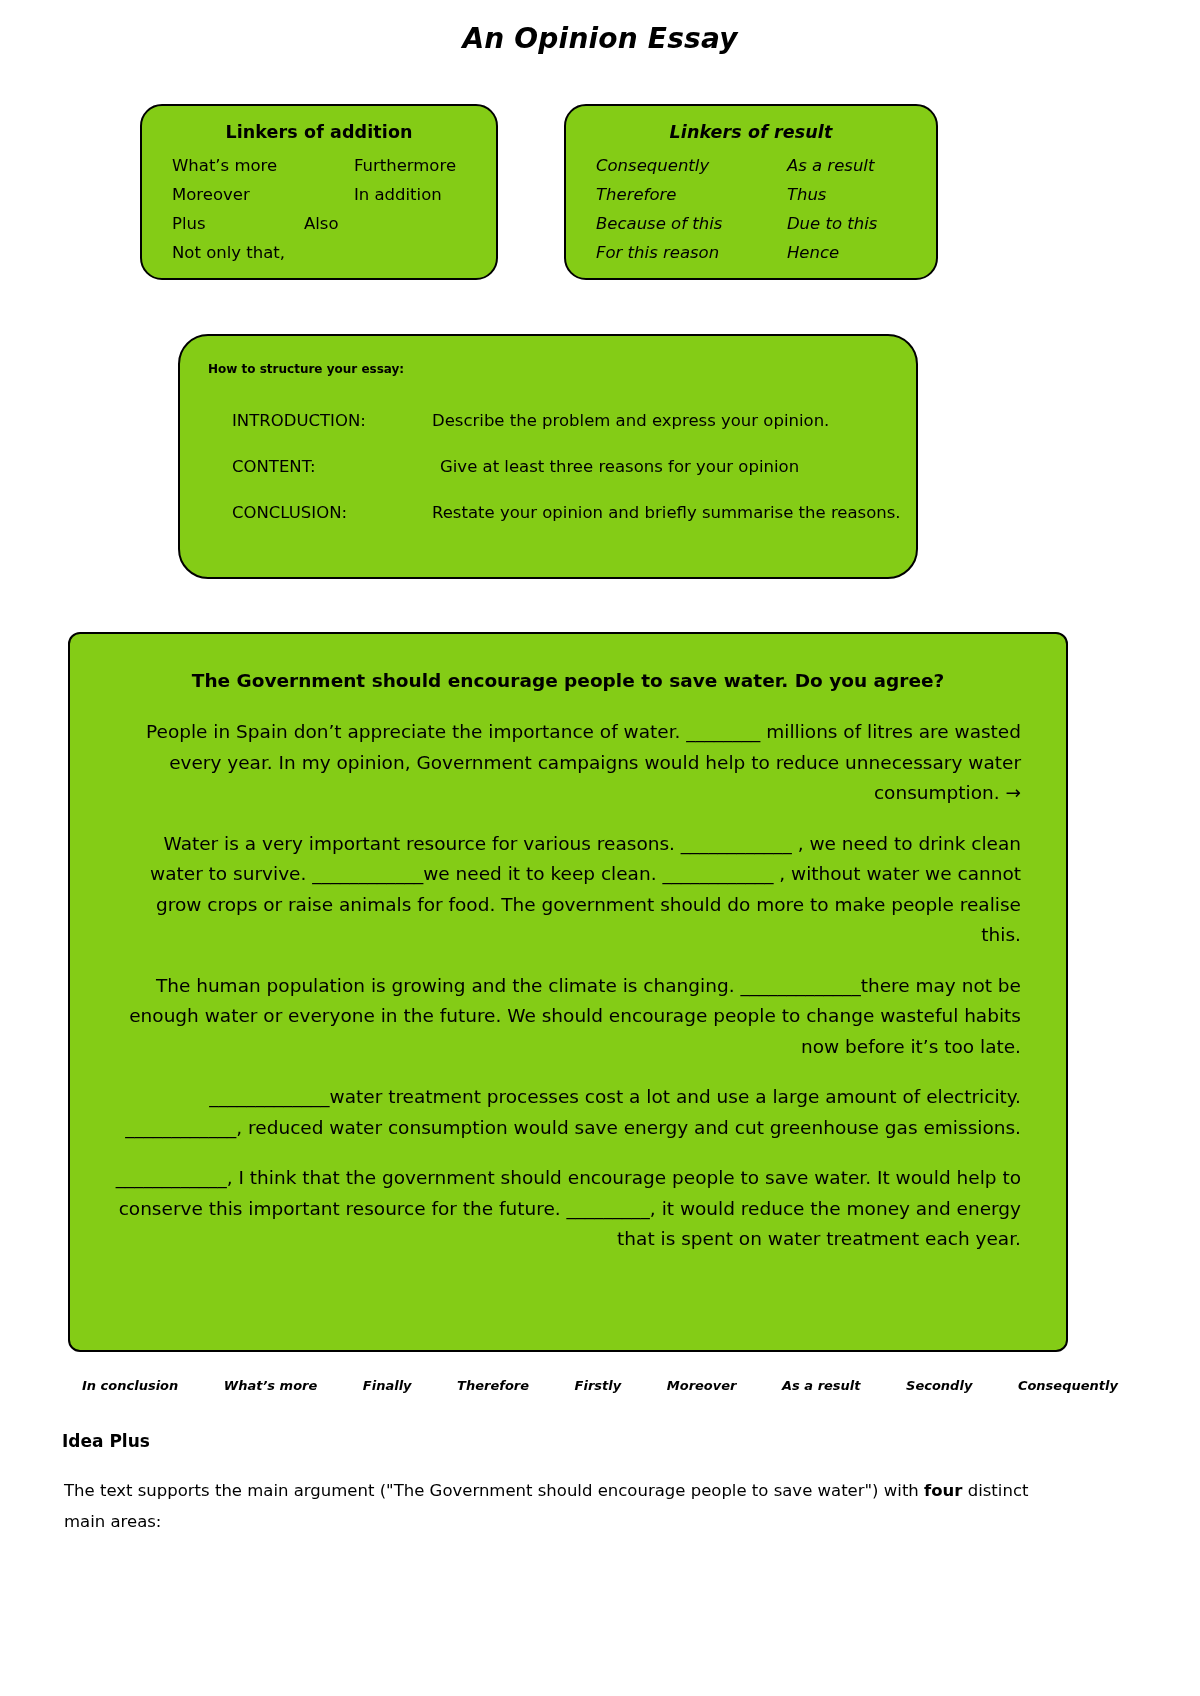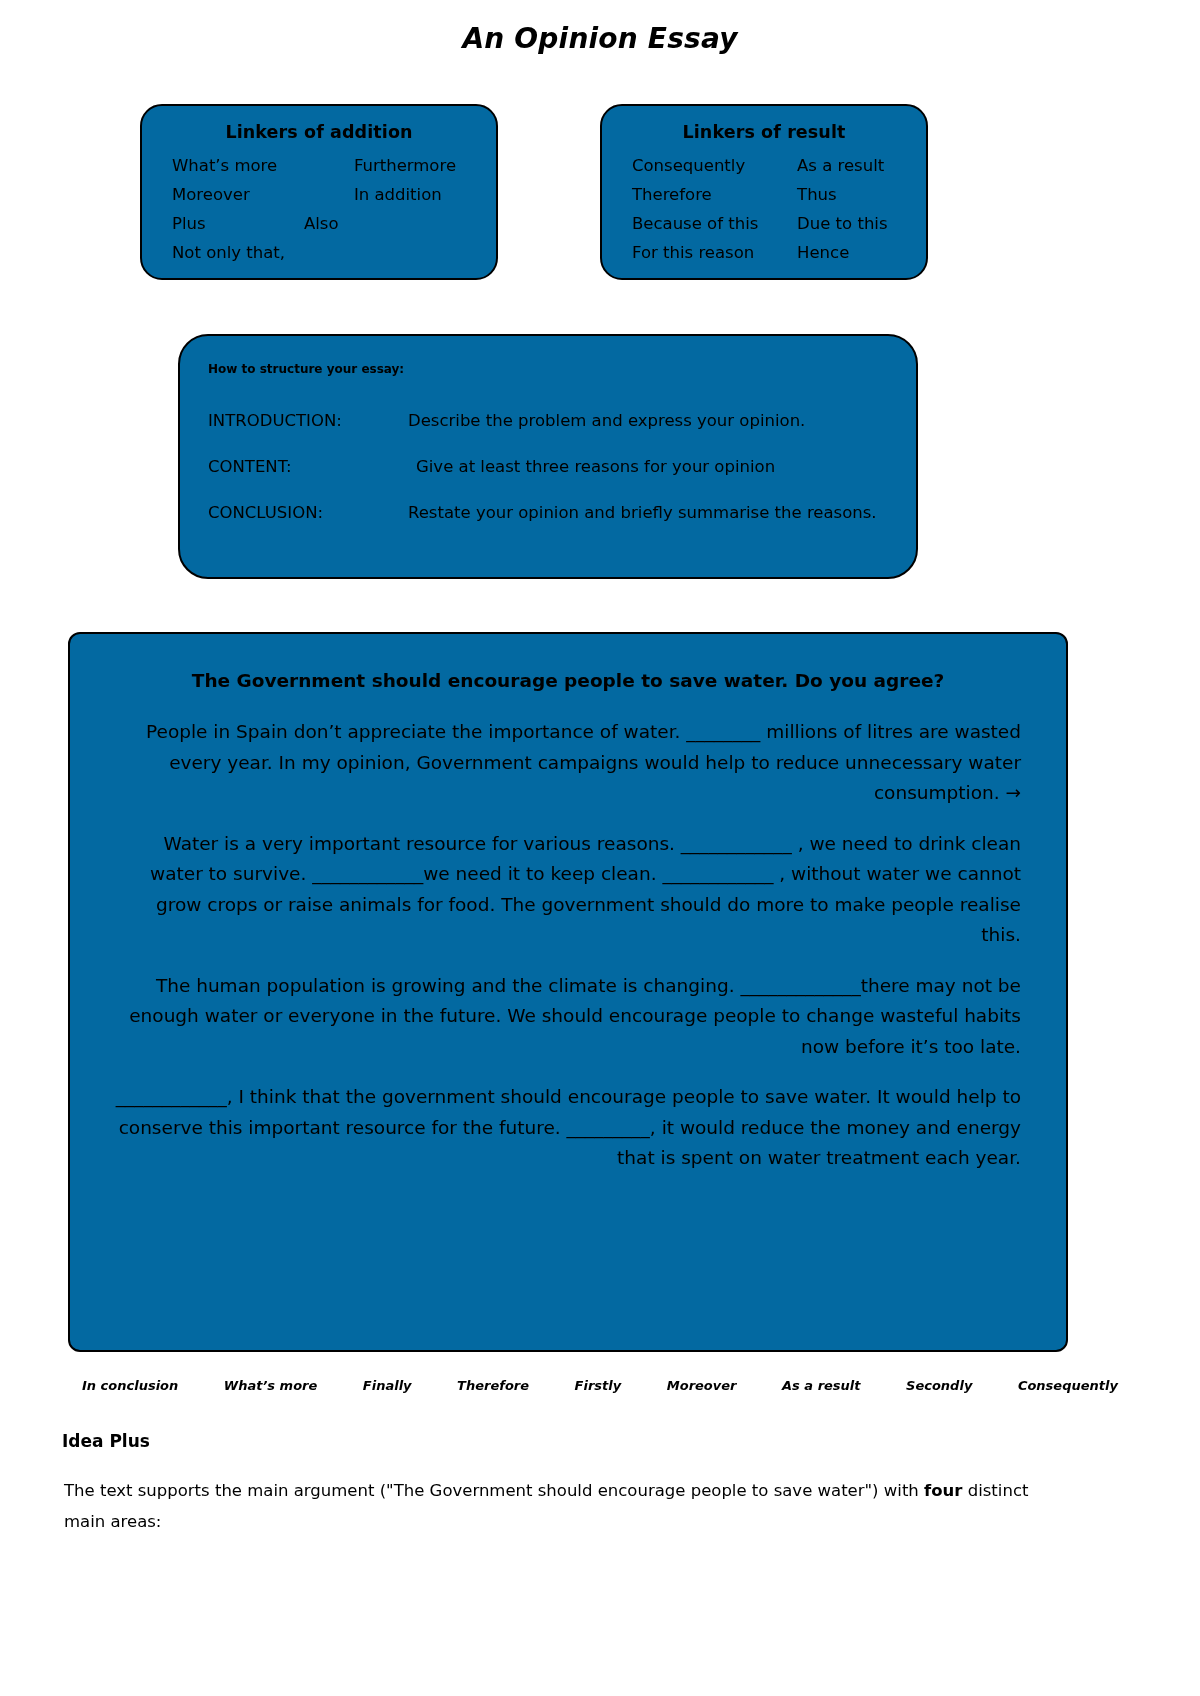--- a/index.html
+++ b/index.html
@@ -35,35 +35,35 @@
     font-size: 28px;
     letter-spacing: .2px;
   }
 
   
   .rbox {
     position: absolute;
     border: 2.2px solid #000;
     border-radius: 22px;
     box-sizing: border-box;
-    background: #0369a1;
+    background: #84cc16;
   }
 
   .box-title {
     text-align: center;
     font-weight: bold;
     font-size: 17.5px;
     margin-top: 16px;
     margin-bottom: 9px;
     letter-spacing: .1px;
   }
 
   
   #linkers-addition { left: 140px; top: 104px; width: 358px; height: 176px; }
-  #linkers-result   { left: 600px; top: 104px; width: 328px; height: 176px; }
+  #linkers-result   { left: 564px; top: 104px; width: 374px; height: 176px; font-style: italic; }
 
   .linker-rows {
     padding: 0 0 0 30px;
   }
   .linker-row {
     display: flex;
     font-size: 16.5px;
     line-height: 29px;
     white-space: nowrap;
   }
@@ -76,21 +76,21 @@
   
   #structure-box {
     left: 178px; top: 334px; width: 740px; height: 245px;
     border-radius: 30px;
   }
   .structure-heading {
     font-weight: bold;
     font-size: 12px;
     margin: 26px 0 0 28px;
   }
-  .structure-rows { margin-top: 22px; }
+  .structure-rows { margin-top: 22px; padding-left: 24px; }
   .structure-row {
     display: flex;
     font-size: 16.5px;
     line-height: 46px;
     margin-left: 28px;
     white-space: nowrap;
   }
   .st-label { width: 200px; }
   .st-value { flex: 1; }
   .st-value.indent { padding-left: 8px; }
@@ -216,20 +216,21 @@
       </div>
     </div>
   </div>
 
   <div class="rbox" id="essay-box">
     <div class="essay-question">The Government should encourage people to save water.  Do you agree?</div>
     <div class="essay-body">
       <p>People in Spain don’t appreciate the importance of water. ________ millions of litres are wasted every year.  In my opinion, Government campaigns would help to reduce unnecessary water consumption. →</p>
       <p>Water is a very important resource for various reasons. ____________ , we need to drink clean water to survive.  ____________we need it to keep clean.  ____________ , without water we cannot grow crops or raise animals for food.  The government should do more to make people realise this.</p>
       <p>The human population is growing and the climate is changing.  _____________there may not be enough water or everyone in the future.  We should encourage people to change wasteful habits now before it’s too late.</p>
+      <p>_____________water treatment processes cost a lot and use a large amount of electricity.  ____________, reduced water consumption would save energy and cut greenhouse gas emissions.</p>
       <p>____________, I think that the government should encourage people to save water.  It would help to conserve this important resource for the future.  _________, it would reduce the money and energy that is spent on water treatment each year.</p>
     </div>
   </div>
 
   <div id="word-bank">
     <span>In conclusion</span>
     <span>What’s more</span>
     <span>Finally</span>
     <span>Therefore</span>
     <span>Firstly</span>

